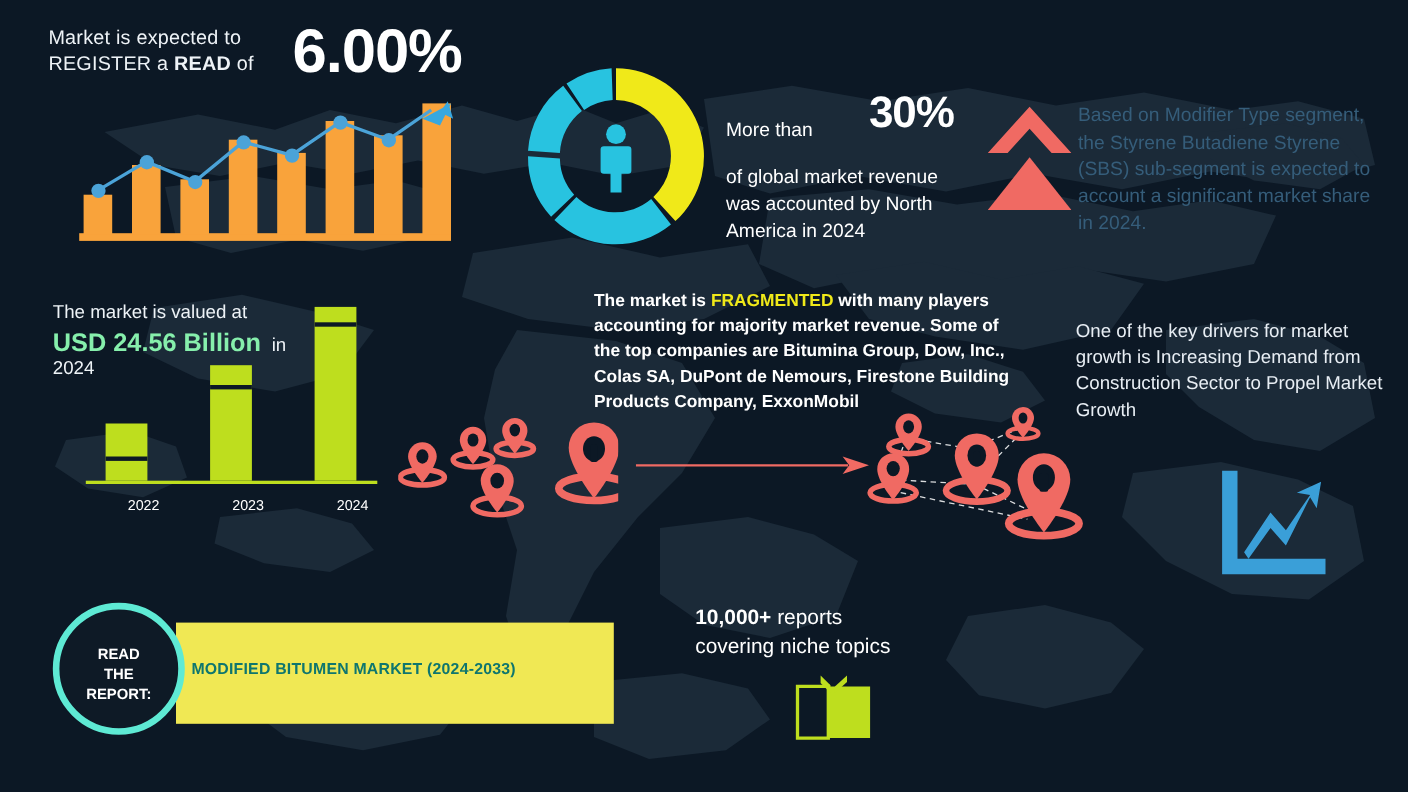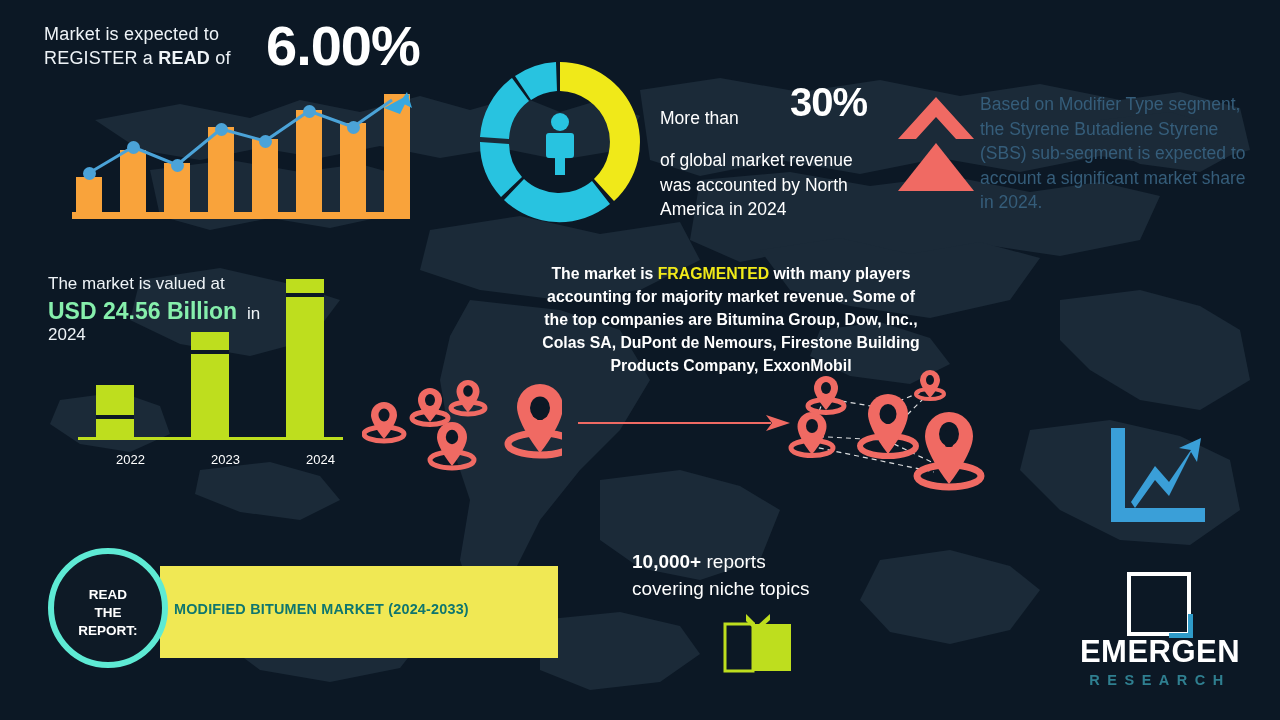--- a/index.html
+++ b/index.html
@@ -39,21 +39,21 @@
   #valued-value{left:48px;top:298px;color:#86efac;font-size:23px;font-weight:bold;}
   #valued-in{left:247px;top:304px;color:#eef3f7;font-size:17px;text-align:right;}
   #valued-year{left:48px;top:325px;color:#eef3f7;font-size:17px;}
   #green-chart{left:78px;top:290px;width:270px;height:180px;}
   .gbar{position:absolute;bottom:33px;background:#bede1e;width:38px;}
   .gbar .gline{position:absolute;left:0;width:100%;height:4px;background:#0c1825;}
   #gbaseline{position:absolute;left:0;bottom:30px;width:265px;height:3px;background:#bede1e;}
   .glabel{position:absolute;bottom:3px;color:#ffffff;font-size:13px;text-align:right;width:60px;}
 
   
-  #fragment-text{left:540px;top:262px;width:382px;color:#ffffff;font-size:15.8px;line-height:23px;font-weight:bold;text-align:center;}
+  #fragment-text{left:540px;top:262px;width:382px;color:#ffffff;font-size:15.8px;line-height:23px;font-weight:bold;}
   #fragment-text .hl{color:#f0e919;}
 
   
   #driver-text{left:978px;top:289px;width:288px;color:#e8eef4;font-size:17px;line-height:24px;}
 
   
   #mid-arrow{left:578px;top:412px;width:212px;height:22px;}
 
   
   #growth-icon{left:1105px;top:424px;width:106px;height:104px;}
@@ -183,20 +183,21 @@
     </div>
     <div class="glabel" style="left:7px;">2022</div>
     <div class="glabel" style="left:102px;">2023</div>
     <div class="glabel" style="left:197px;">2024</div>
   </div>
 
   <div class="abs" id="fragment-text">
     <span>The market is </span><span class="hl">FRAGMENTED</span><span> with many players accounting for majority market revenue. Some of the top companies are Bitumina Group, Dow, Inc., Colas SA, DuPont de Nemours, Firestone Building Products Company, ExxonMobil</span>
   </div>
 
+  <div class="abs" id="driver-text">One of the key drivers for market growth is Increasing Demand from Construction Sector to Propel Market Growth</div>
 
   <svg class="abs" style="left:362px;top:372px;width:200px;height:105px;" viewBox="0 0 200 105">
     <g fill="#f06a63">
       <ellipse cx="22" cy="62" rx="20" ry="7" fill="none" stroke="#f06a63" stroke-width="5"></ellipse>
       <path d="M22 30 a13,13 0 0 1 13,13 c0,9 -13,24 -13,24 c0,0 -13,-15 -13,-24 a13,13 0 0 1 13,-13 z"></path>
       <ellipse cx="22" cy="43" rx="5.5" ry="6.5" fill="#0c1825"></ellipse>
       <rect x="20.5" y="40" width="3" height="8" fill="#0c1825"></rect>
 
       <ellipse cx="68" cy="46" rx="18" ry="6.5" fill="none" stroke="#f06a63" stroke-width="5"></ellipse>
       <path d="M68 16 a12,12 0 0 1 12,12 c0,8.5 -12,22 -12,22 c0,0 -12,-13.5 -12,-22 a12,12 0 0 1 12,-12 z"></path>
@@ -278,20 +279,14 @@
     <span>covering niche topics</span>
   </div>
   <svg class="abs" id="book-icon" viewBox="0 0 72 62">
     <path d="M3 12 h28 v47 h-28 z" fill="none" stroke="#bede1e" stroke-width="3"></path>
     <path d="M38 12 h31 v47 h-31 z" fill="#bede1e"></path>
     <path d="M31 12 L31 59 L38 59 L38 12 Z" fill="#bede1e"></path>
     <path d="M24 2 L33 11 L33 18 L24 9 Z" fill="#bede1e"></path>
     <path d="M48 2 L37 12 L37 18 L48 8 Z" fill="#bede1e"></path>
   </svg>
 
-  <div class="abs" id="logo">
-    <div id="logo-square"></div>
-    <div id="logo-accent"></div>
-    <div id="logo-name">EMERGEN</div>
-    <div id="logo-sub">RESEARCH</div>
-  </div>
 
 </div>
 
 </body></html>

